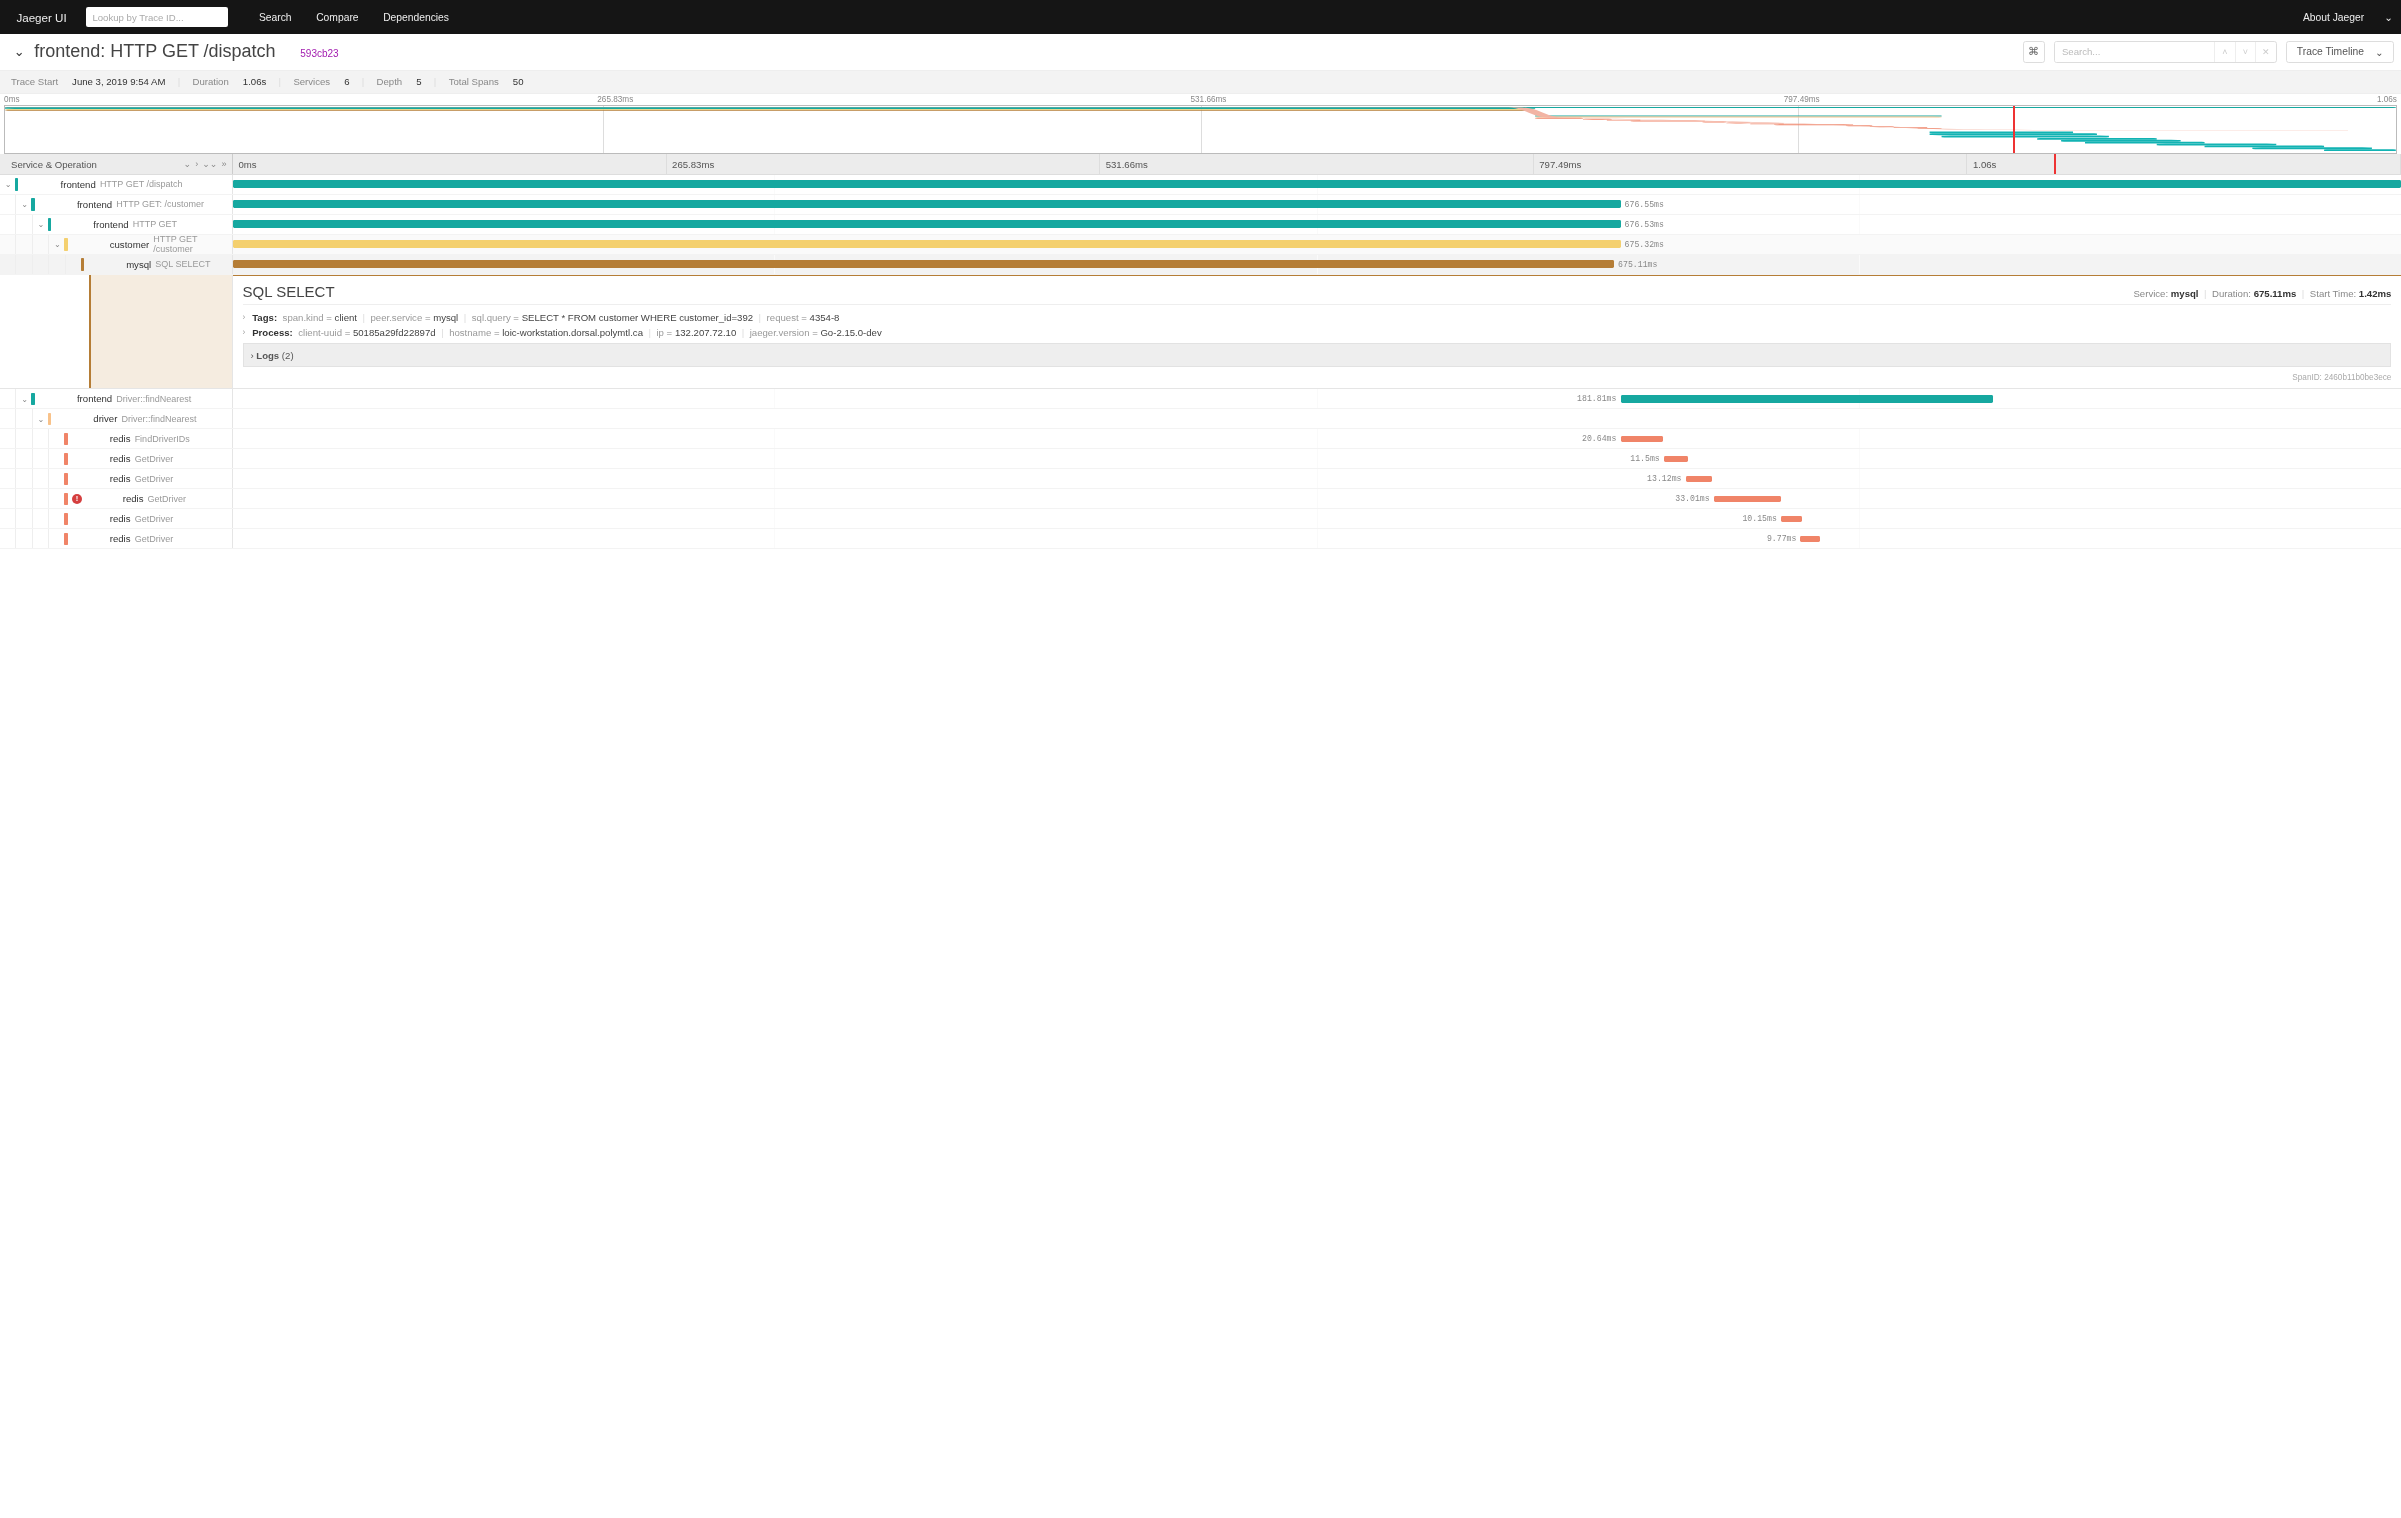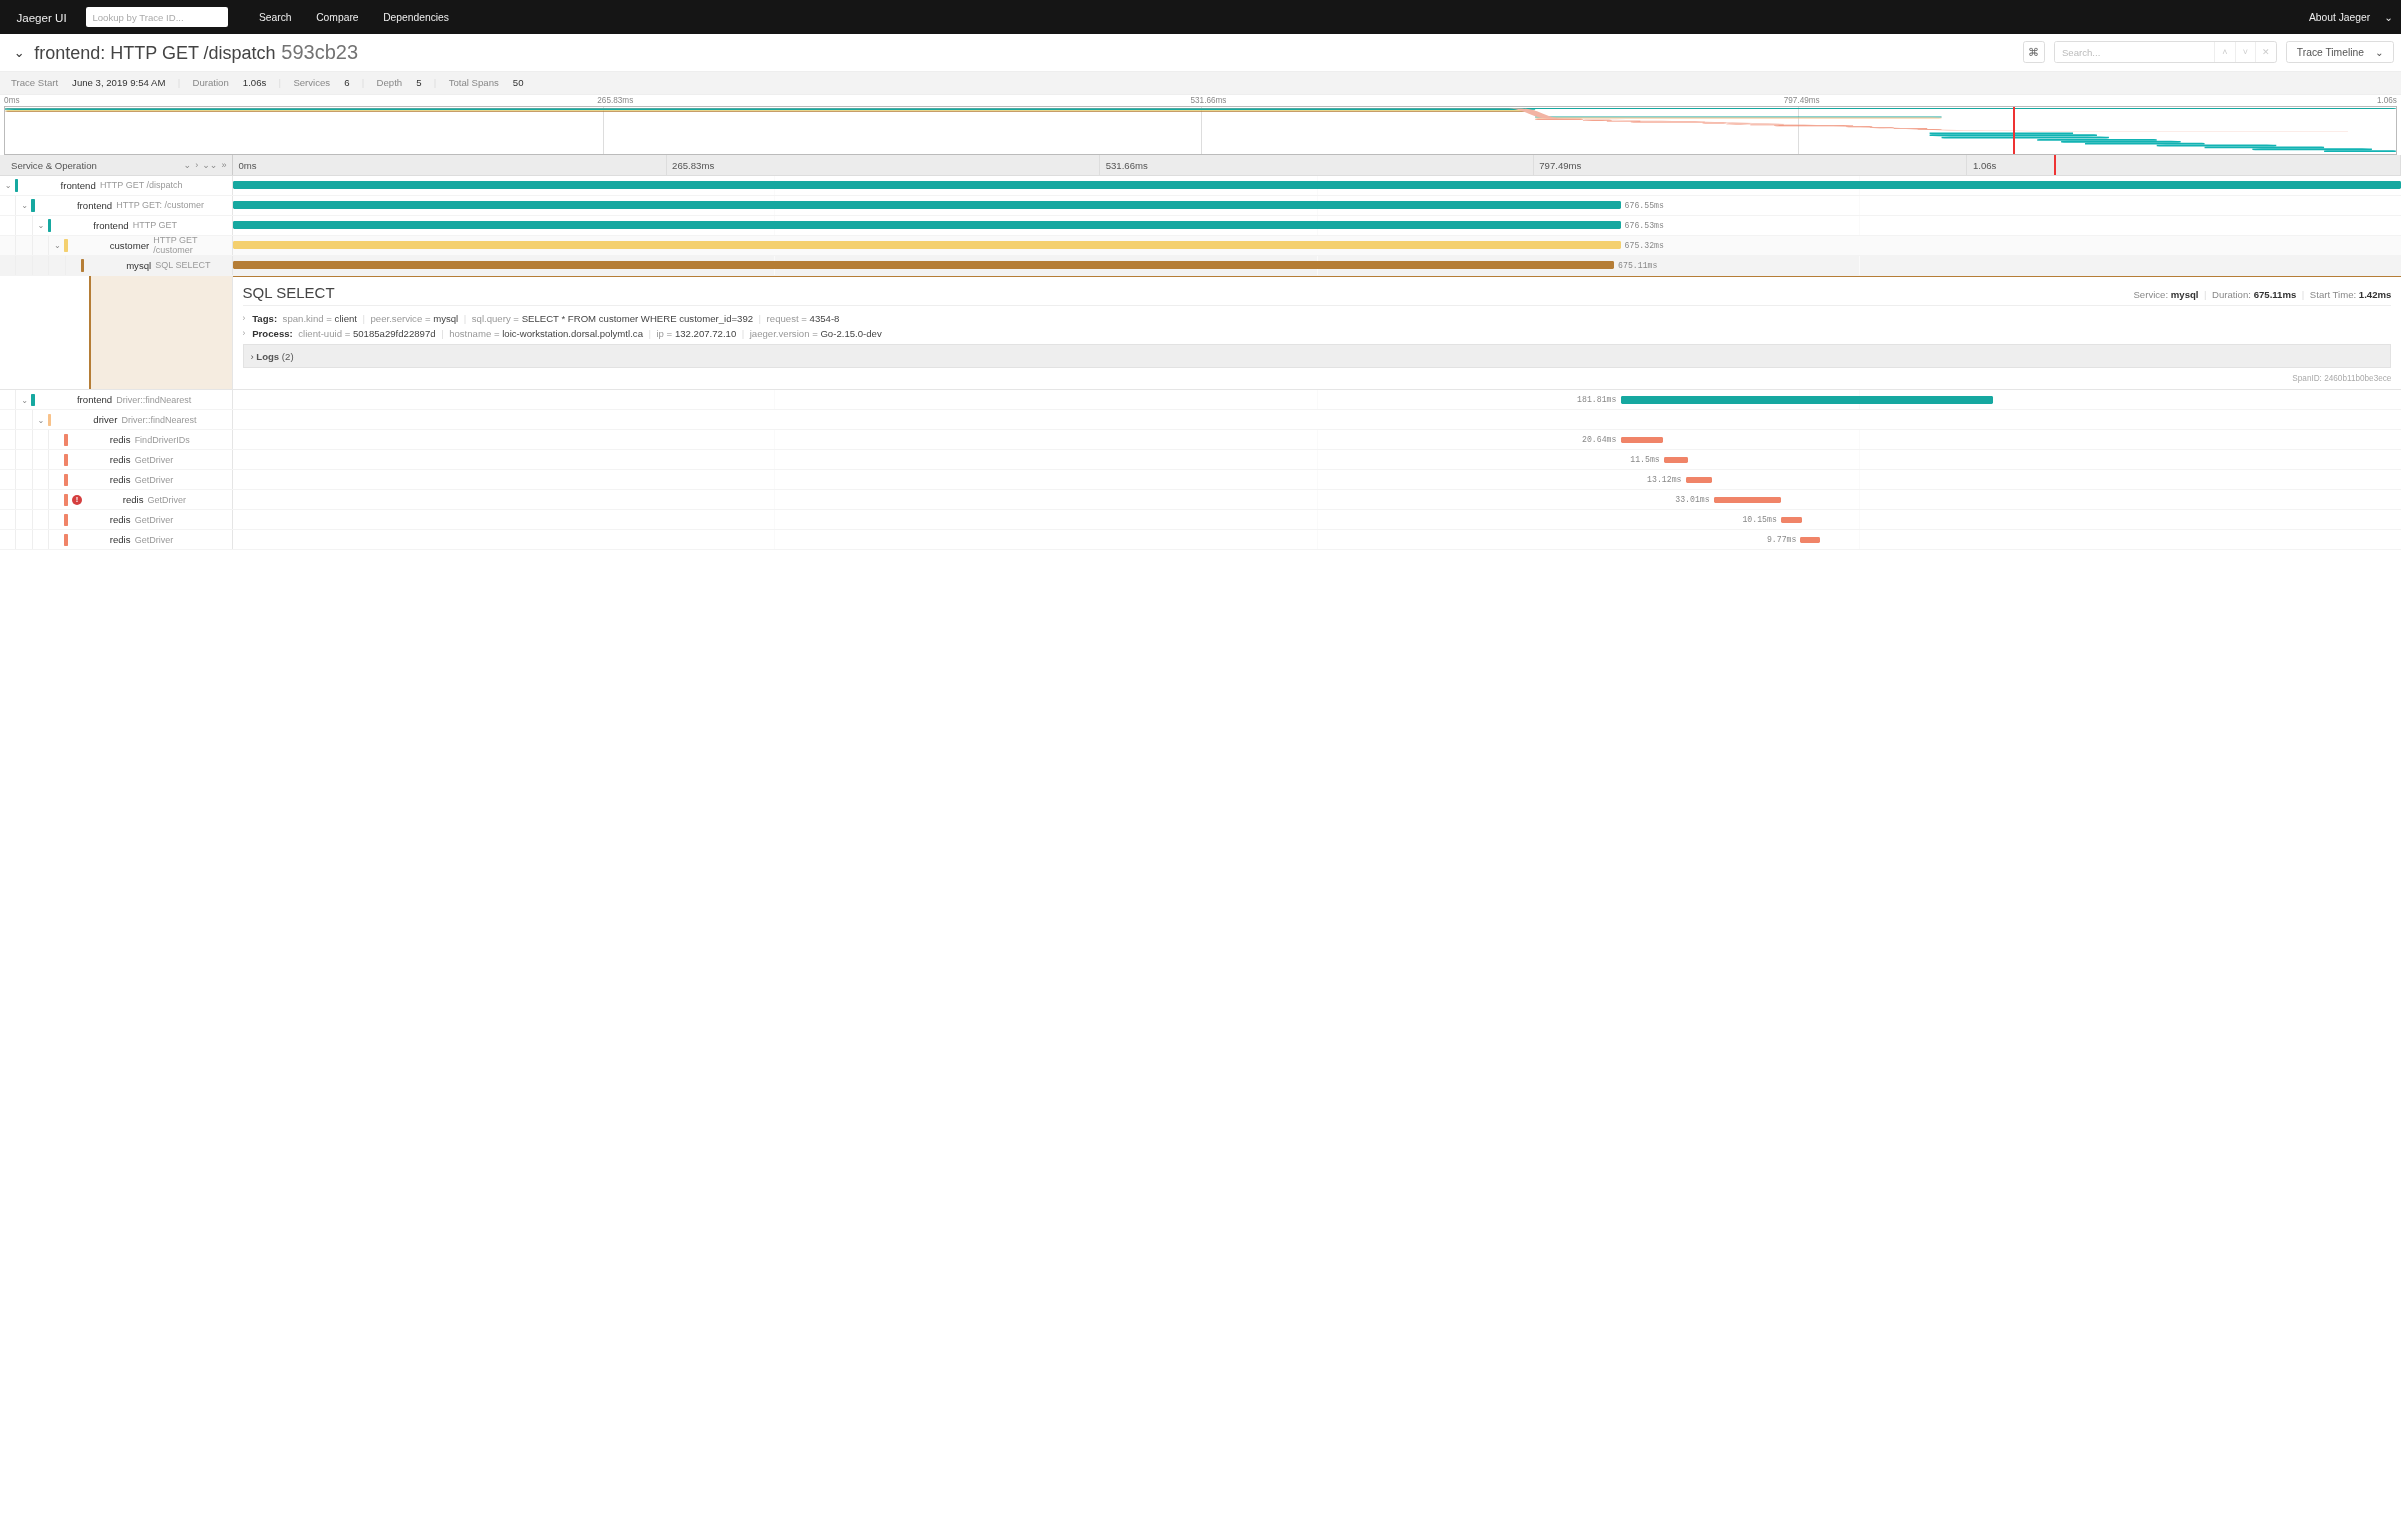--- a/index.html
+++ b/index.html
@@ -5,25 +5,25 @@
   * { box-sizing: border-box; margin: 0; padding: 0; }
   body { font-family: -apple-system, BlinkMacSystemFont, "Segoe UI", Helvetica, Arial, sans-serif; font-size: 9.6px; color: #333; background: #fff; }
   
   .topnav { background: #151515; color: #fff; height: 34px; display: flex; align-items: center; padding: 0 8.2px 0 16.4px; gap: 19px; }
   .brand { font-size: 11.6px; color: #eee; }
   .lookup { background: #fff; border-radius: 2.1px; height: 20.5px; width: 142px; padding: 0 6.8px; font-size: 9.6px; color: #444; border: none; }
   .lookup::placeholder { color: #aaa; }
   .navlinks { display: flex; gap: 24.6px; margin-left: 12.3px; }
   .navlink { color: #eee; font-size: 10.3px; cursor: pointer; }
   .topnav-spacer { flex: 1; }
-  .about { color: #eee; font-size: 10.3px; display: flex; align-items: center; gap: 14px; cursor: pointer; }
+  .about { color: #eee; font-size: 10.3px; display: flex; align-items: center; gap: 20px; cursor: pointer; }
   
   .titlebar { display: flex; align-items: center; padding: 6.8px 6.8px 6.8px 13.7px; gap: 9.6px; }
   .titlebar h1 { font-size: 18px; font-weight: 500; color: #444; display: inline; }
-  .trace-id-short { font-size: 20px; color: #737373; font-weight: 400; margin-left: 3px; }
+  .trace-id-short { font-size: 10px; color: #a21caf; font-weight: 400; margin-left: 22px; }
   .title-chevron { font-size: 13px; cursor: pointer; }
   .titlebar-spacer { flex: 1; }
   .cmd-btn { border: 0.7px solid #ddd; border-radius: 2.7px; width: 22px; height: 22px; display: flex; align-items: center; justify-content: center; font-size: 11px; cursor: pointer; color: #666; }
   .search-group { display: flex; border: 0.7px solid #ddd; border-radius: 2.7px; height: 22px; overflow: hidden; }
   .search-group input { border: none; padding: 0 6.8px; width: 159px; font-size: 9.6px; outline: none; }
   .search-group input::placeholder { color: #bbb; }
   .sg-btn { width: 20.5px; border-left: 0.7px solid #eee; display: flex; align-items: center; justify-content: center; color: #ccc; cursor: pointer; font-size: 9px; }
   .tt-btn { border: 0.7px solid #ddd; border-radius: 2.7px; height: 22px; padding: 0 9.6px; display: flex; align-items: center; gap: 11px; color: #555; cursor: pointer; font-size: 10.3px; }
   
   .summary { background: #f3f3f3; padding: 5.5px 11px; font-size: 9.6px; color: #888; display: flex; gap: 12.3px; align-items: center; border: 0.7px solid #eee; border-left: none; border-right: none; }

